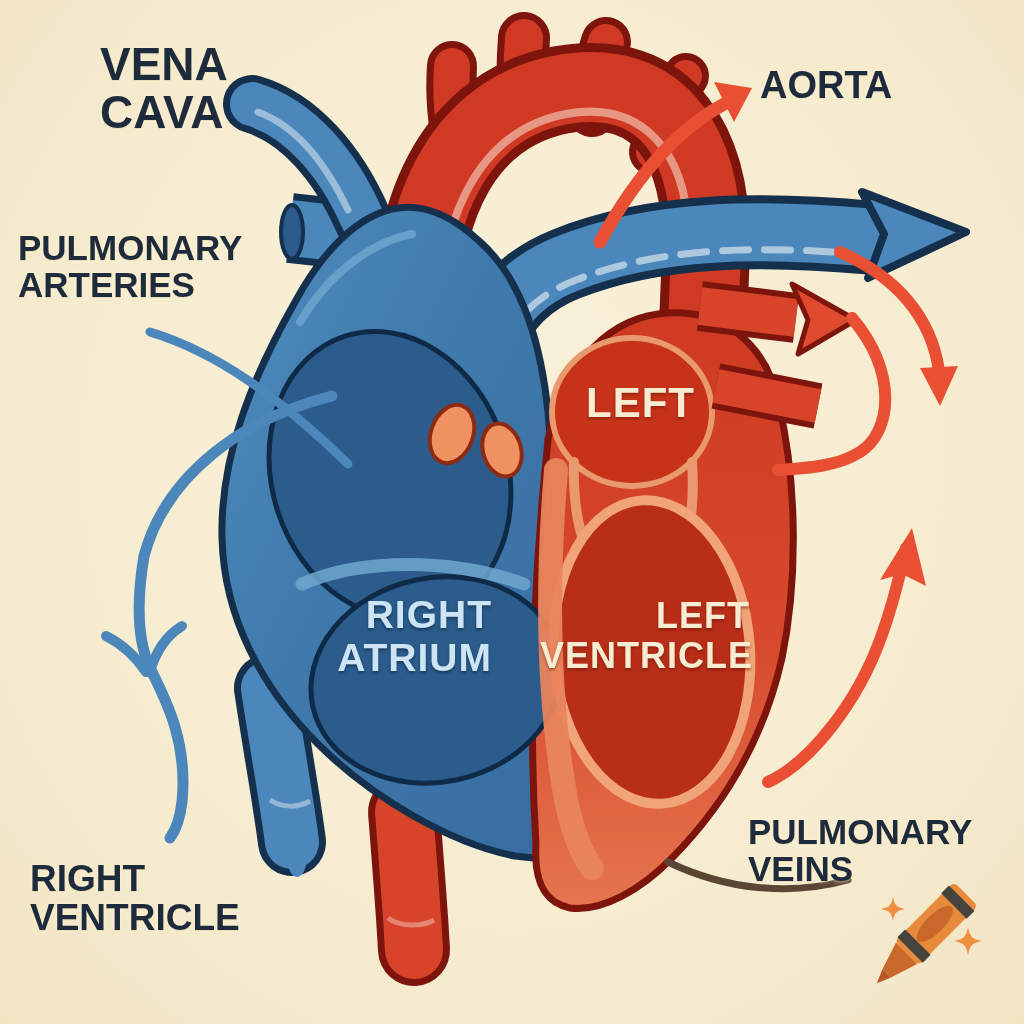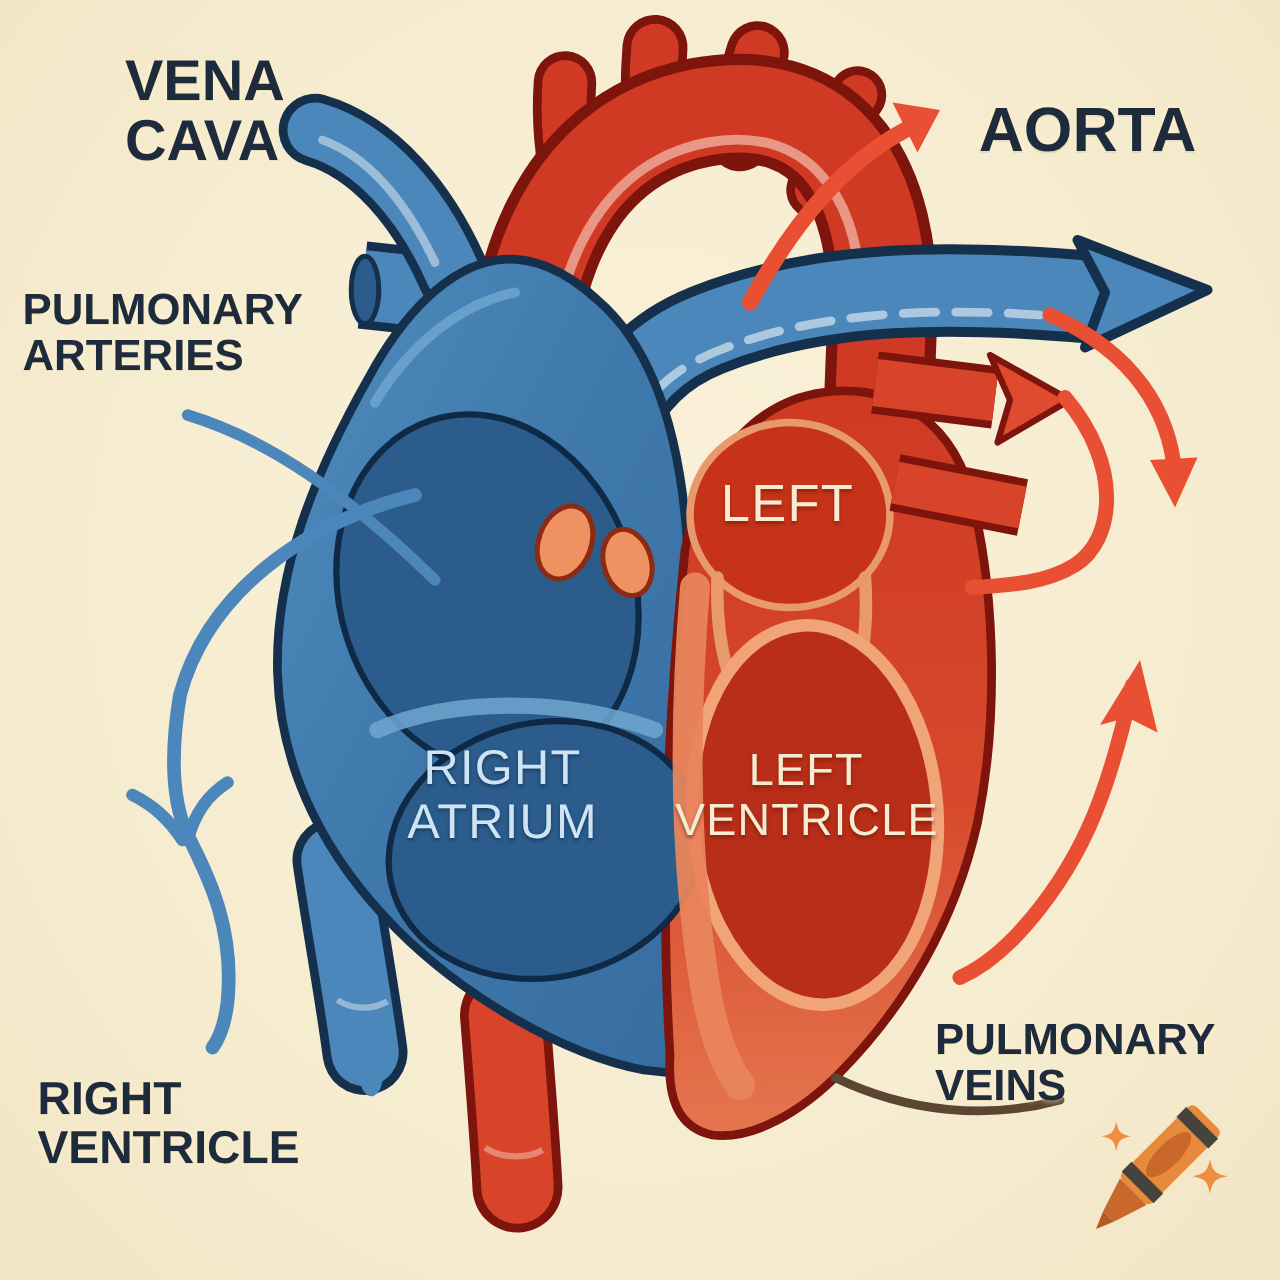--- a/index.html
+++ b/index.html
@@ -9,26 +9,26 @@
     font-family:"Liberation Sans", sans-serif;
   }
   #art{position:absolute;left:0;top:0;width:1024px;height:1024px;}
   .lbl{
     position:absolute;font-weight:700;color:#1d2b3d;white-space:pre-line;
     text-align:left;line-height:1.05;letter-spacing:0px;
     text-shadow:0 0 5px rgba(255,243,205,.9), 0 1px 0 rgba(120,100,40,.18);
   }
   .lbl-vena-cava{left:100px;top:40px;width:180px;font-size:46px;}
   .lbl-pulmonary-arteries{left:18px;top:230px;width:260px;font-size:35px;}
-  .lbl-aorta{left:760px;top:78px;width:220px;font-size:50px;text-align:center;}
+  .lbl-aorta{left:760px;top:66px;width:220px;font-size:38px;text-align:left;}
   .lbl-lungs{left:828px;top:452px;width:170px;font-size:44px;}
   .lbl-right-ventricle{left:30px;top:860px;width:260px;font-size:37px;}
   .lbl-pulmonary-veins{left:748px;top:814px;width:260px;font-size:35px;}
   .chamber{
-    position:absolute;font-weight:400;white-space:pre-line;text-align:center;
+    position:absolute;font-weight:700;white-space:pre-line;text-align:right;
     line-height:1.1;letter-spacing:1px;
   }
   .chamber-left-atrium{left:565px;top:380px;width:130px;font-size:42px;color:#f6ecd2;
     text-shadow:0 2px 3px rgba(110,20,8,.55);}
   .chamber-right-atrium{left:312px;top:594px;width:180px;font-size:39px;color:#cde4f4;
     text-shadow:0 2px 3px rgba(10,35,60,.6);}
   .chamber-left-ventricle{left:540px;top:596px;width:210px;font-size:36px;color:#f6ecd2;
     text-shadow:0 2px 3px rgba(110,20,8,.55);}
 </style>
 </head>

